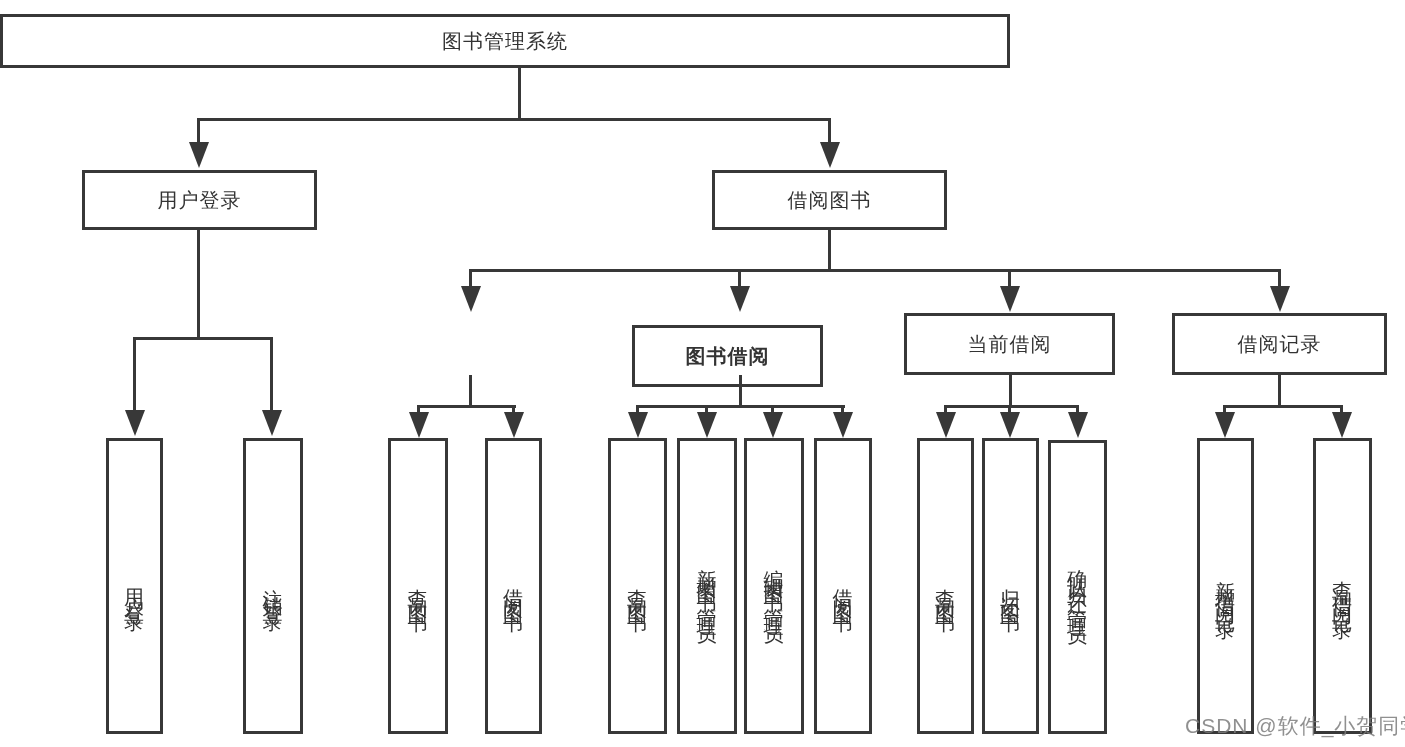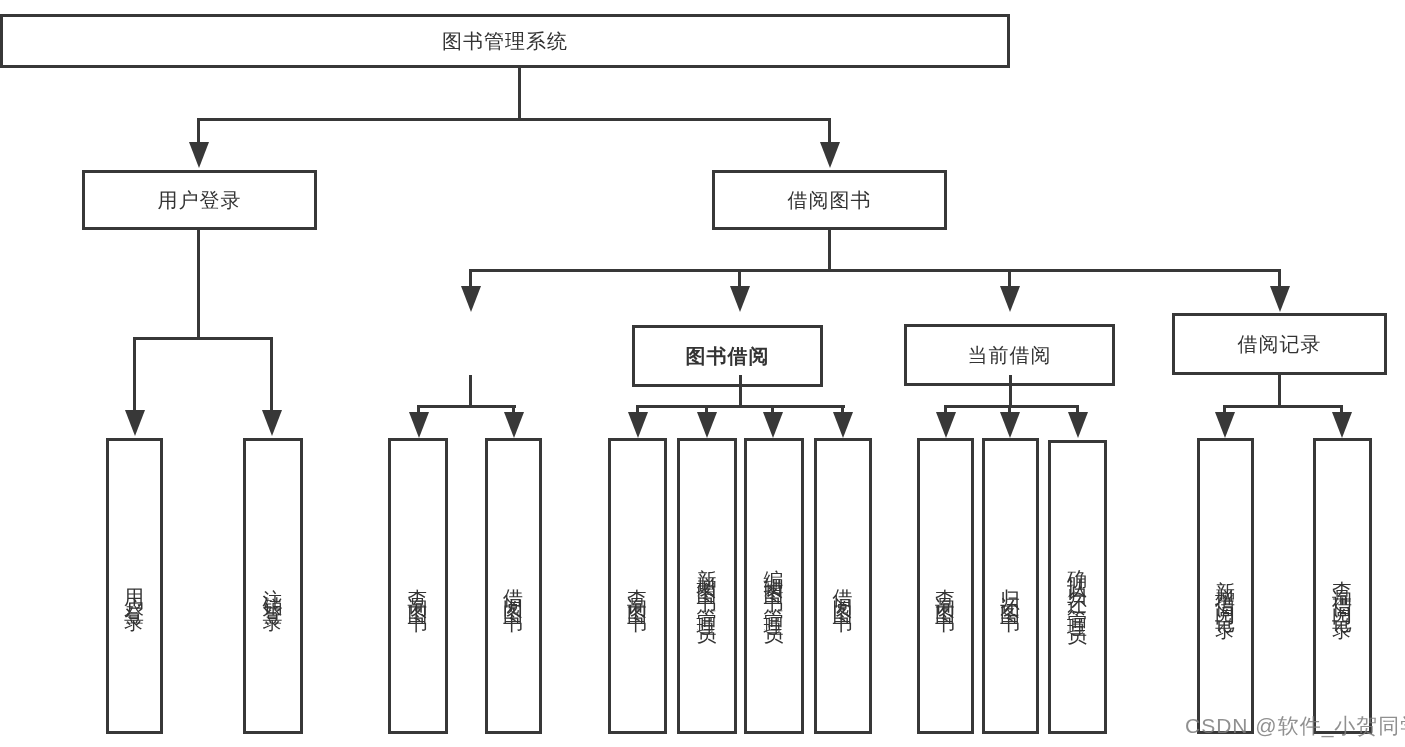--- a/index.html
+++ b/index.html
@@ -61,21 +61,21 @@
   <div class="vline" style="left:469px;top:269px;height:19px;"></div>
   <div class="arr" style="left:461px;top:286px;"></div>
   <div class="vline" style="left:738px;top:269px;height:19px;"></div>
   <div class="arr" style="left:730px;top:286px;"></div>
   <div class="vline" style="left:1008px;top:269px;height:19px;"></div>
   <div class="arr" style="left:1000px;top:286px;"></div>
   <div class="vline" style="left:1278px;top:269px;height:19px;"></div>
   <div class="arr" style="left:1270px;top:286px;"></div>
 
   <div class="box" style="left:632px;top:325px;width:191px;height:62px;font-weight:bold;">图书借阅</div>
-  <div class="box" style="left:904px;top:324px;width:211px;height:62px;">当前借阅</div>
+  <div class="box" style="left:904px;top:313px;width:211px;height:62px;">当前借阅</div>
   <div class="box" style="left:1172px;top:313px;width:215px;height:62px;">借阅记录</div>
 
   <div class="vline" style="left:469px;top:375px;height:32px;"></div>
   <div class="hline" style="left:417px;top:405px;width:99px;"></div>
   <div class="vline" style="left:417px;top:405px;height:11px;"></div>
   <div class="arr" style="left:409px;top:412px;"></div>
   <div class="vline" style="left:512px;top:405px;height:11px;"></div>
   <div class="arr" style="left:504px;top:412px;"></div>
 
   <div class="box vbox" style="left:388px;top:438px;width:60px;height:296px;">查询图书</div>

